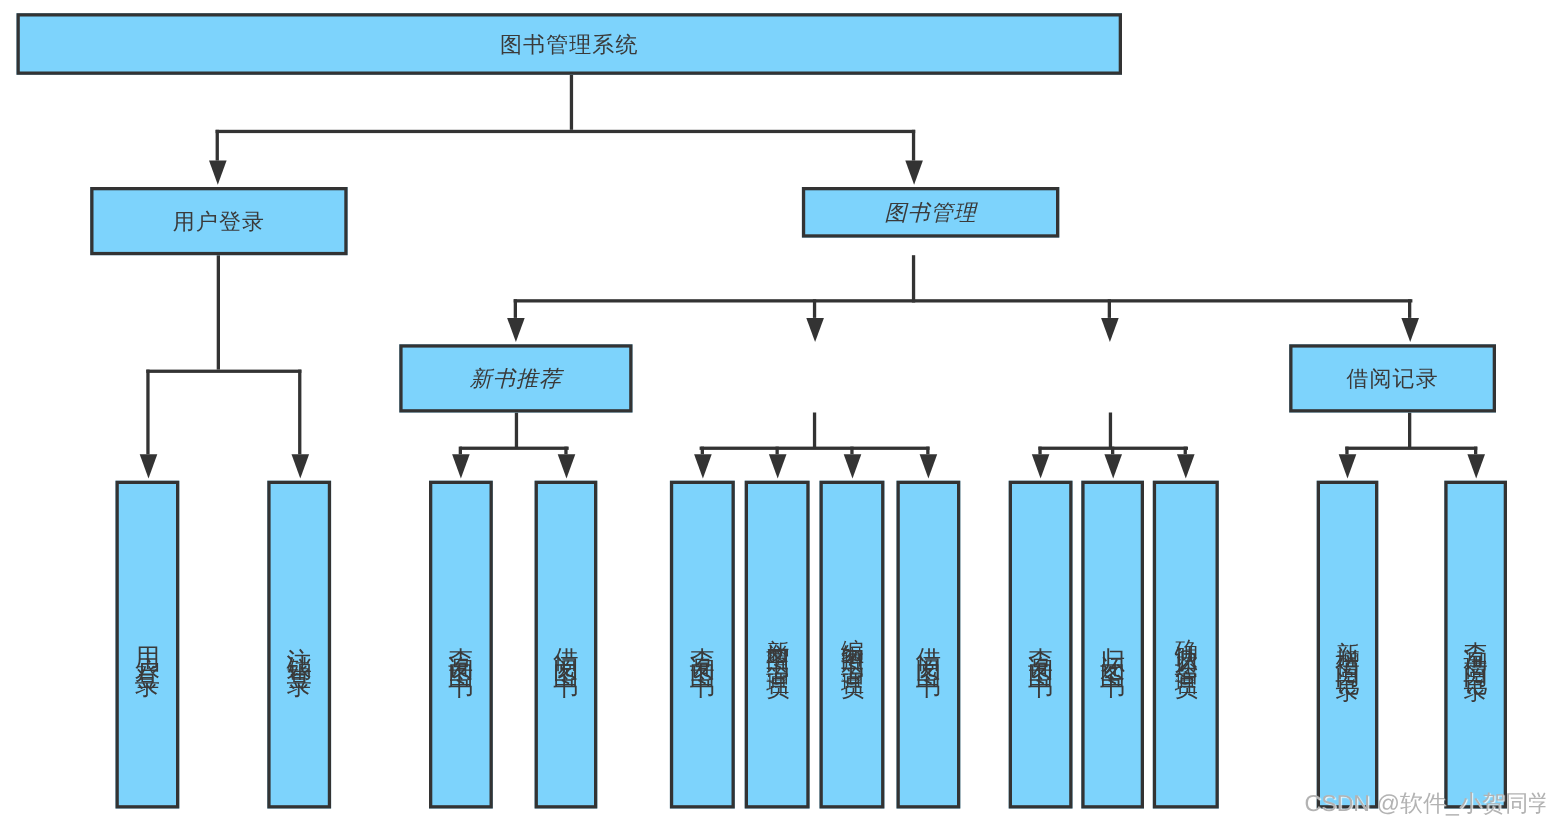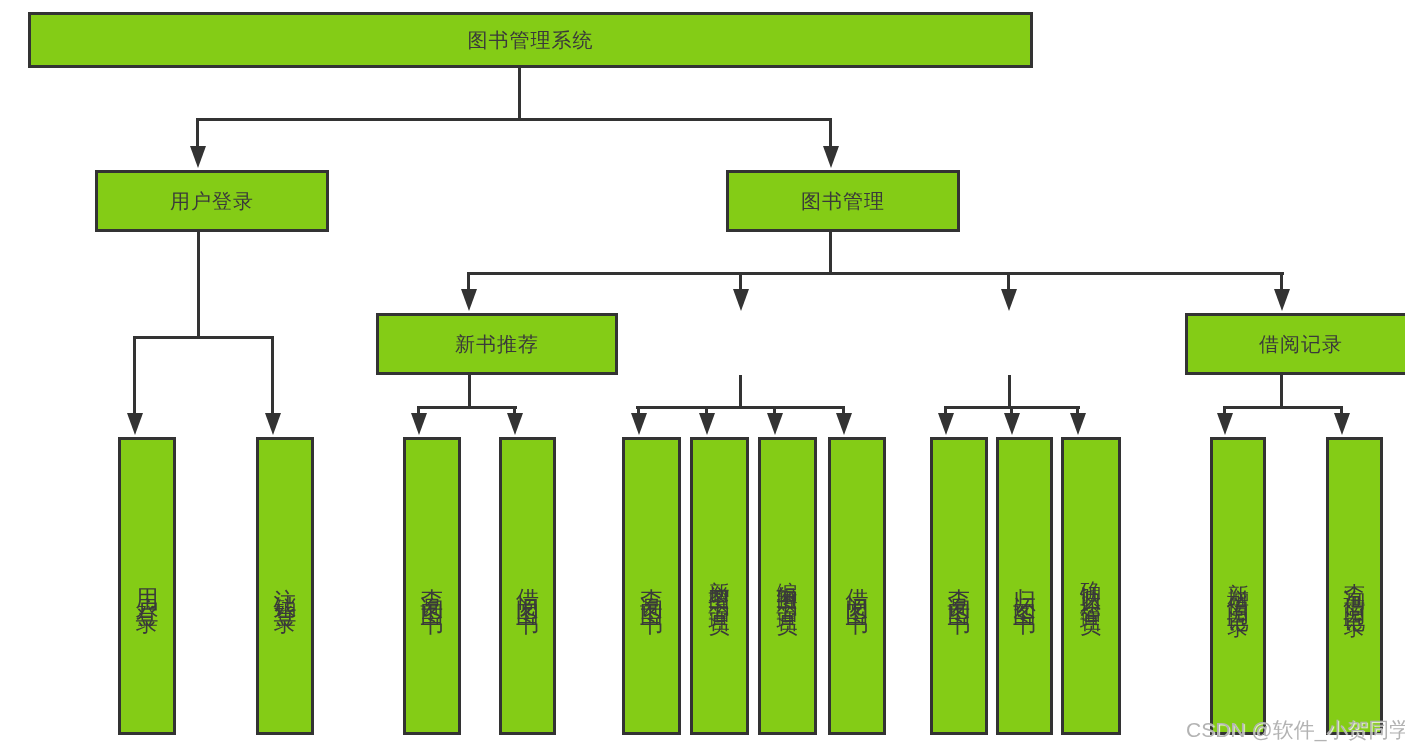--- a/index.html
+++ b/index.html
@@ -5,23 +5,23 @@
   html,body{margin:0;padding:0;}
   body{
     width:1405px;height:747px;position:relative;overflow:hidden;
     background:var(--background,#ffffff);
     font-family:"Liberation Sans","DejaVu Sans",sans-serif;
   }
   .canvas{position:absolute;inset:0;}
   .box{
     position:absolute;box-sizing:border-box;
     border:3px solid var(--line,#333);
-    background:#84cc16;color:var(--text,#3a3a3a);
+    background:#7dd3fc;color:var(--text,#3a3a3a);
     display:flex;align-items:center;justify-content:center;
-    font-size:20px;letter-spacing:1px;z-index:2;margin-left:13px;
+    font-size:20px;letter-spacing:1px;z-index:2;
   }
   .leaf{font-size:23px;}
   .leaf .vtxt{
     writing-mode:vertical-rl;text-orientation:mixed;
     letter-spacing:8px;line-height:1;
   }
   .hline,.vline{position:absolute;background:var(--line,#333);z-index:1;}
   .hline{height:3px;}
   .vline{width:3px;}
   .arrow{position:absolute;width:3px;background:var(--line,#333);z-index:1;}
@@ -83,28 +83,28 @@
   <div class="arrow" style="left:1223px;top:406px;height:7px;"></div>
   <div class="arrow" style="left:1340px;top:406px;height:7px;"></div>
 
   <div class="box" style="left:15px;top:12px;width:1005px;height:56px;">
     <span>图书管理系统</span>
   </div>
 
   <div class="box" style="left:82px;top:170px;width:234px;height:62px;">
     <span>用户登录</span>
   </div>
-  <div class="box" style="left:713px;top:170px;width:234px;height:62px;">
+  <div class="box" style="left:729px;top:170px;width:234px;height:46px;font-style:italic;">
     <span>图书管理</span>
   </div>
 
-  <div class="box" style="left:363px;top:313px;width:242px;height:62px;">
+  <div class="box" style="left:363px;top:313px;width:212px;height:62px;font-style:italic;">
     <span>新书推荐</span>
   </div>
-  <div class="box" style="left:1172px;top:313px;width:232px;height:62px;">
+  <div class="box" style="left:1172px;top:313px;width:188px;height:62px;">
     <span>借阅记录</span>
   </div>
 
   <div class="box leaf" style="left:105px;top:437px;width:58px;height:298px;">
     <span class="vtxt">用户登录</span>
   </div>
   <div class="box leaf" style="left:243px;top:437px;width:58px;height:298px;">
     <span class="vtxt">注销登录</span>
   </div>
 

